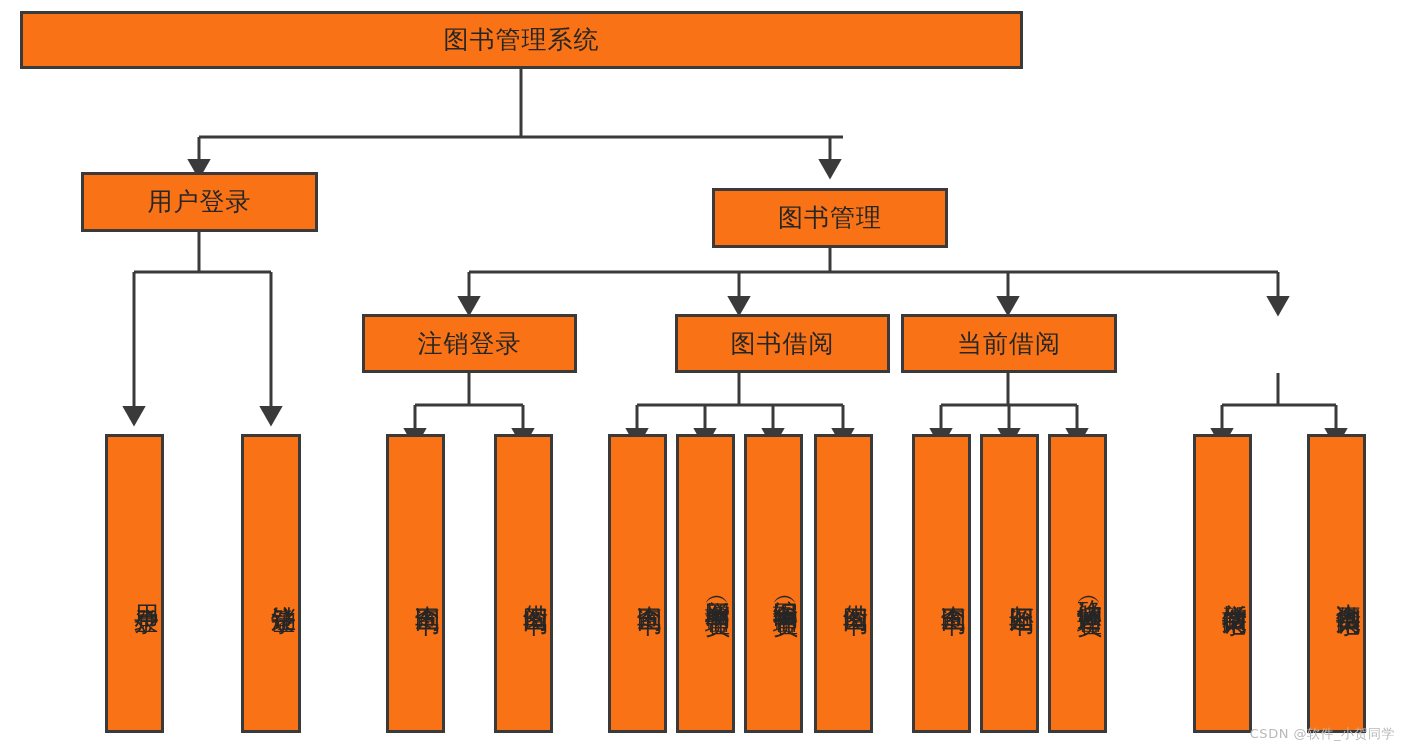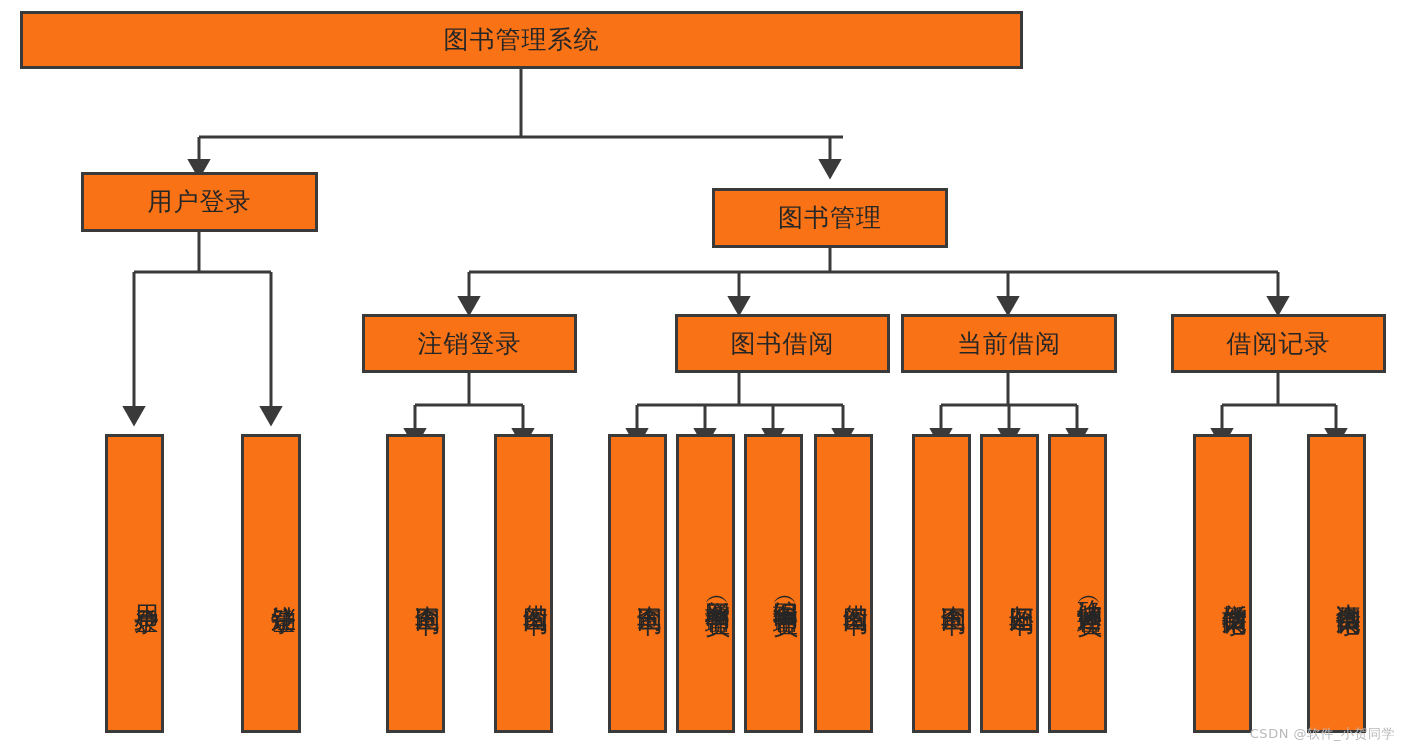--- a/index.html
+++ b/index.html
@@ -135,23 +135,20 @@
 
   <div class="node horiz" style="left:362px;top:314px;width:215px;height:59px;">
     <span>注销登录</span>
   </div>
   <div class="node horiz" style="left:632px;top:314px;width:215px;height:59px;margin-left:43px;">
     <span>图书借阅</span>
   </div>
   <div class="node horiz" style="left:901px;top:314px;width:216px;height:59px;">
     <span>当前借阅</span>
   </div>
-  <div class="node horiz" style="left:1171px;top:314px;width:215px;height:59px;">
-    <span>借阅记录</span>
-  </div>
 
   <div class="node vert" style="left:105px;top:434px;width:59px;height:299px;">
     <span class="vtext">用户登录</span>
   </div>
   <div class="node vert" style="left:241px;top:434px;width:60px;height:299px;">
     <span class="vtext">注销登录</span>
   </div>
 
   <div class="node vert" style="left:386px;top:434px;width:59px;height:299px;">
     <span class="vtext">查询图书</span>

